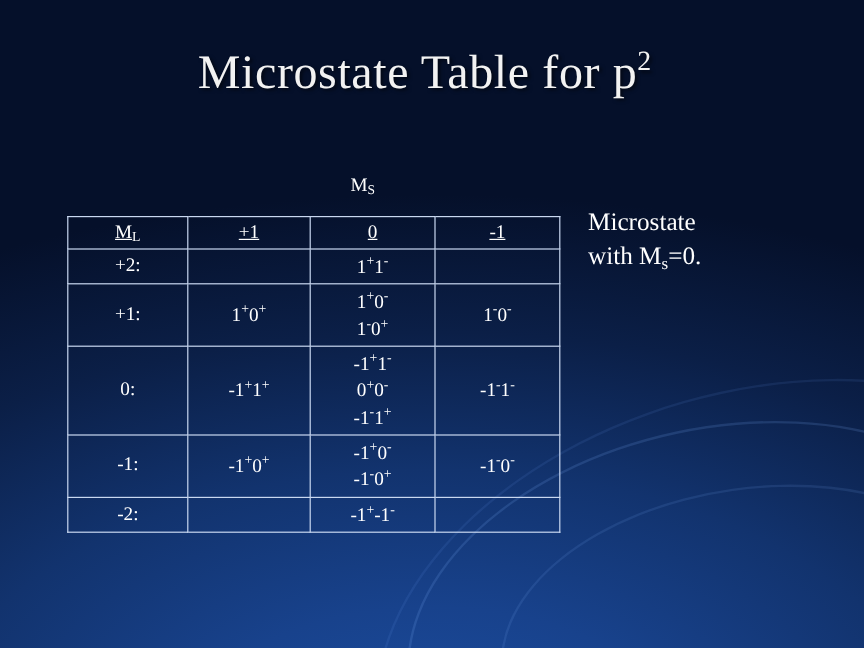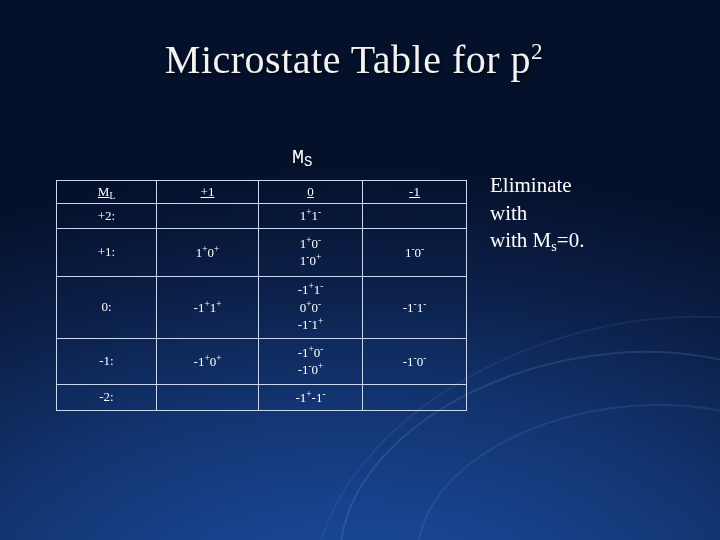--- a/index.html
+++ b/index.html
@@ -63,22 +63,22 @@
   .title sup {
     font-size: 0.58em;
     vertical-align: super;
   }
 
   .ms-label {
     position: absolute;
     left: 292px;
     top: 146px;
     color: #ffffff;
-    font-size: 20px;
-    font-family: Liberation Mono, monospace;
+    font-size: 16px;
+    font-family: Liberation Serif, serif;
   }
   .ms-label sub {
     font-size: 0.7em;
     vertical-align: baseline;
     position: relative;
     top: 3px;
   }
 
   table.microstate {
     position: absolute;
@@ -86,21 +86,21 @@
     top: 180px;
     width: 410px;
     border-collapse: collapse;
     table-layout: fixed;
   }
   table.microstate td {
     border: 1px solid #c9d8f0;
     text-align: center;
     vertical-align: middle;
     color: #ffffff;
-    font-size: 13px;
+    font-size: 16px;
     font-family: "Liberation Serif", serif;
     line-height: 1.25;
     padding: 3px 4px;
   }
   table.microstate .col-ml { width: 100px; }
   table.microstate .col-p1 { width: 102px; }
   table.microstate .col-0  { width: 104px; }
   table.microstate .col-m1 { width: 104px; }
 
   .hdr-cell u { text-decoration: underline; }
@@ -232,20 +232,19 @@
         <td></td>
         <td class="red">
           <div>-1<sup class="sgn">+</sup>-1<sup class="sgn">-</sup></div>
         </td>
         <td></td>
       </tr>
     </tbody>
   </table>
 
   <div class="note">
-    <div>Eliminate</div>
-    <div>with</div>
+    <div>Microstate</div>
     <div>
       <span>with M</span><sub>s</sub><span>=0.</span>
     </div>
   </div>
 
 </div>
 
 </body></html>

